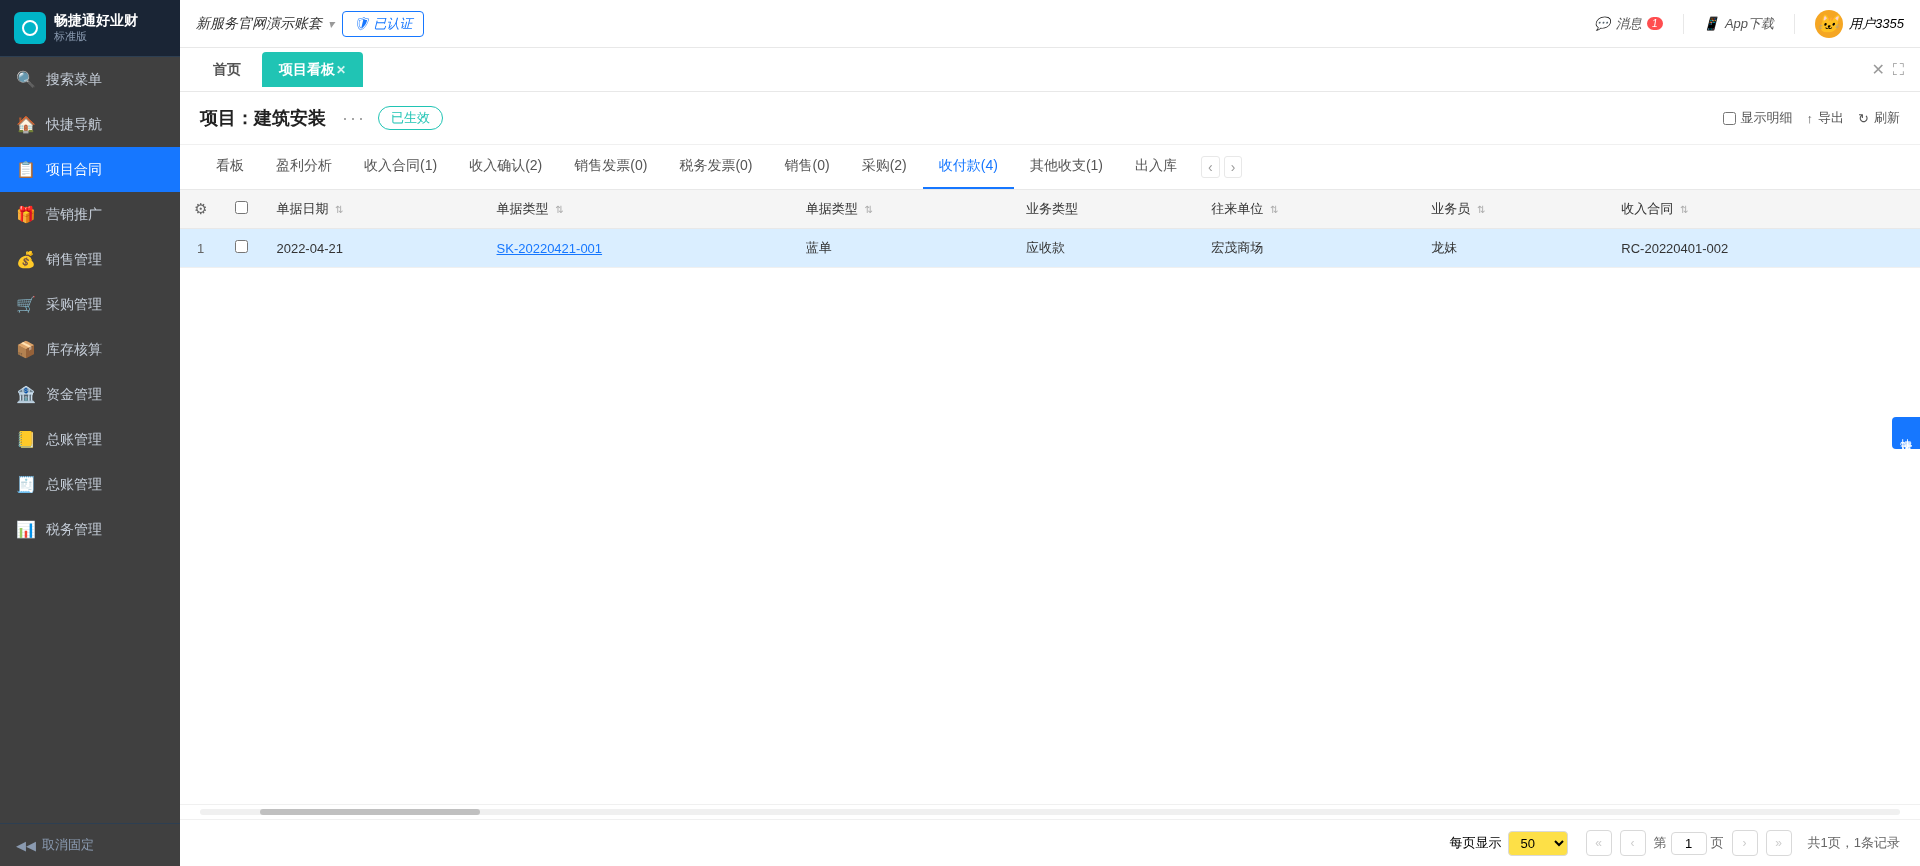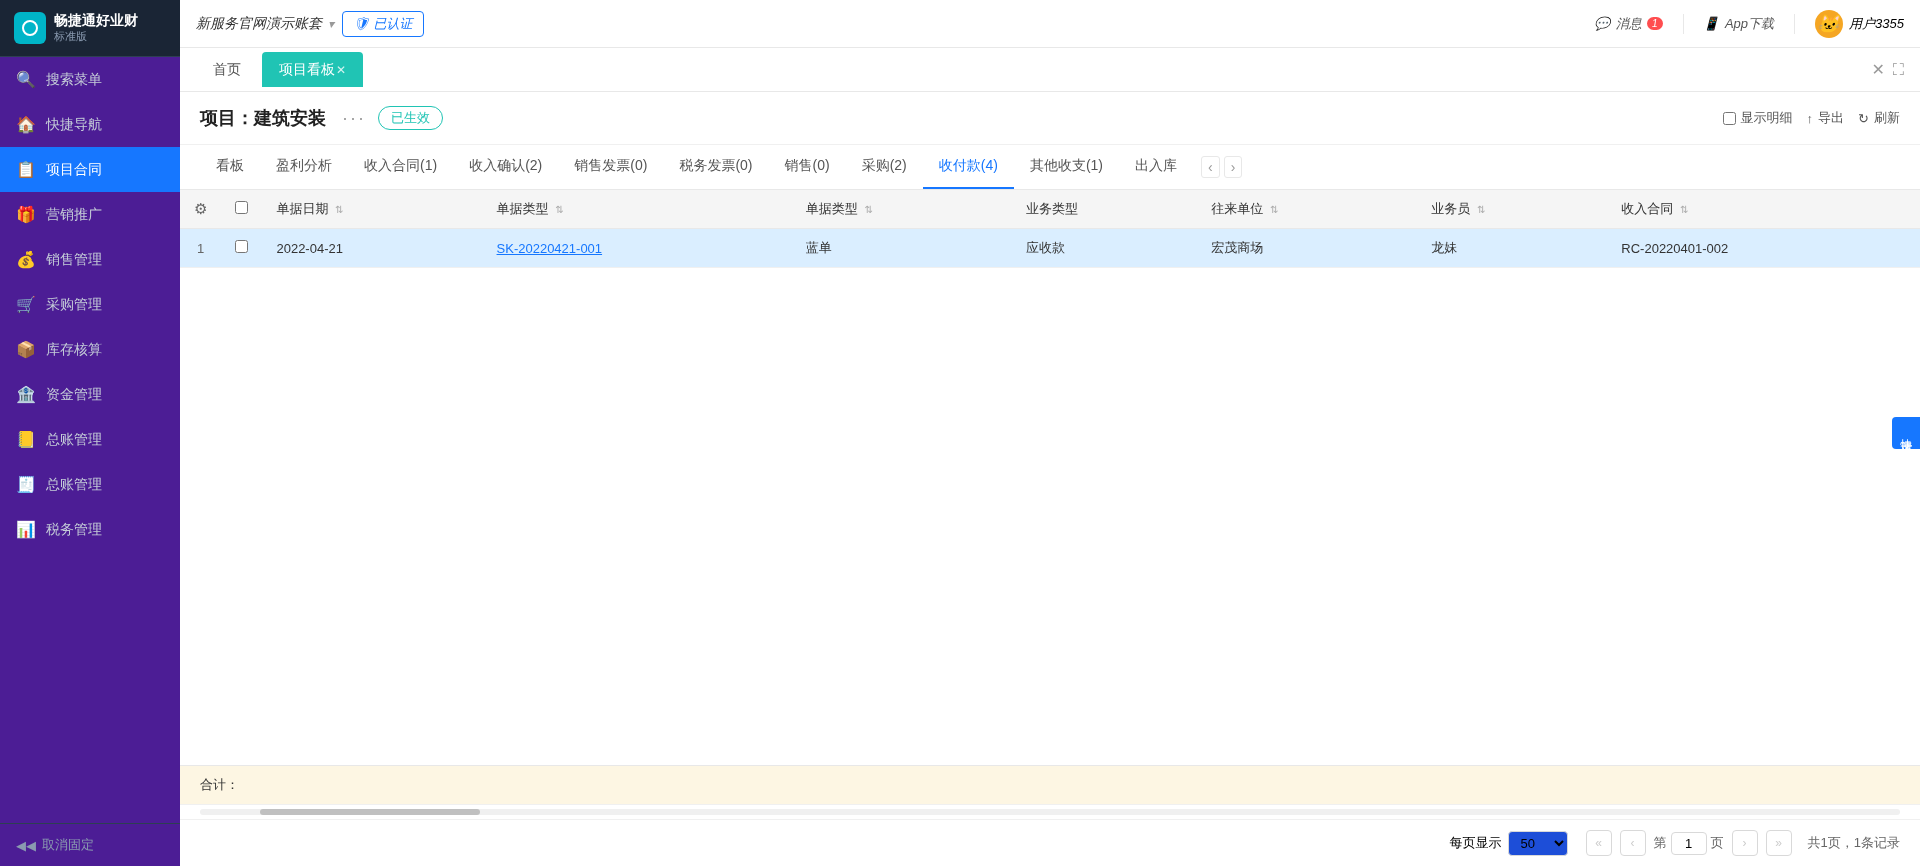--- a/index.html
+++ b/index.html
@@ -1,21 +1,21 @@
 <!DOCTYPE html>
 <html><head>
   <meta charset="utf-8">
   <style>
     * { box-sizing: border-box; margin: 0; padding: 0; }
     body { font-family: 'Microsoft YaHei', Arial, sans-serif; font-size: 13px; background: #f0f2f5; display: flex; height: 866px; overflow: hidden; }
 
     
     .sidebar {
       width: 180px;
-      background: #4c1d95;
+      background: #404040;
       color: #c5cdd8;
       display: flex;
       flex-direction: column;
       flex-shrink: 0;
       height: 100%;
       overflow: hidden;
     }
     .sidebar-header {
       display: flex;
       align-items: center;
@@ -172,20 +172,21 @@
       gap: 4px;
     }
     .tab-item {
       padding: 8px 16px;
       font-size: 14px;
       cursor: pointer;
       color: #555;
       border-radius: 4px 4px 0 0;
       border: 1px solid transparent;
       border-bottom: none;
+      font-weight: bold;
     }
     .tab-item.active {
       background: #20c4b4;
       color: #fff;
       display: flex;
       align-items: center;
       gap: 1px;
     }
     .tab-close {
       font-size: 12px;
@@ -407,21 +408,21 @@
       align-items: center;
       gap: 6px;
       margin-right: 10px;
     }
     .page-size-select {
       border: 1px solid #d9d9d9;
       border-radius: 4px;
       padding: 3px 8px;
       font-size: 13px;
       cursor: pointer;
-      background: #1d4ed8;
+      background: #fde047;
     }
     .page-nav-btn {
       width: 26px;
       height: 26px;
       border: 1px solid #d9d9d9;
       border-radius: 4px;
       background: #fff;
       cursor: pointer;
       display: flex;
       align-items: center;
@@ -689,23 +690,20 @@
           <td>蓝单</td>
           <td>应收款</td>
           <td>宏茂商场</td>
           <td>龙妹</td>
           <td>RC-20220401-002</td>
         </tr>
       </tbody>
     </table>
   </div>
 
-  <div class="table-footer">
-    <span>合计：</span>
-  </div>
 
   <div class="scrollbar-row">
     <div class="scrollbar-track">
       <div class="scrollbar-thumb"></div>
     </div>
   </div>
 
   <div class="pagination">
     <div class="pagination-per-page">
       <span>每页显示</span>

